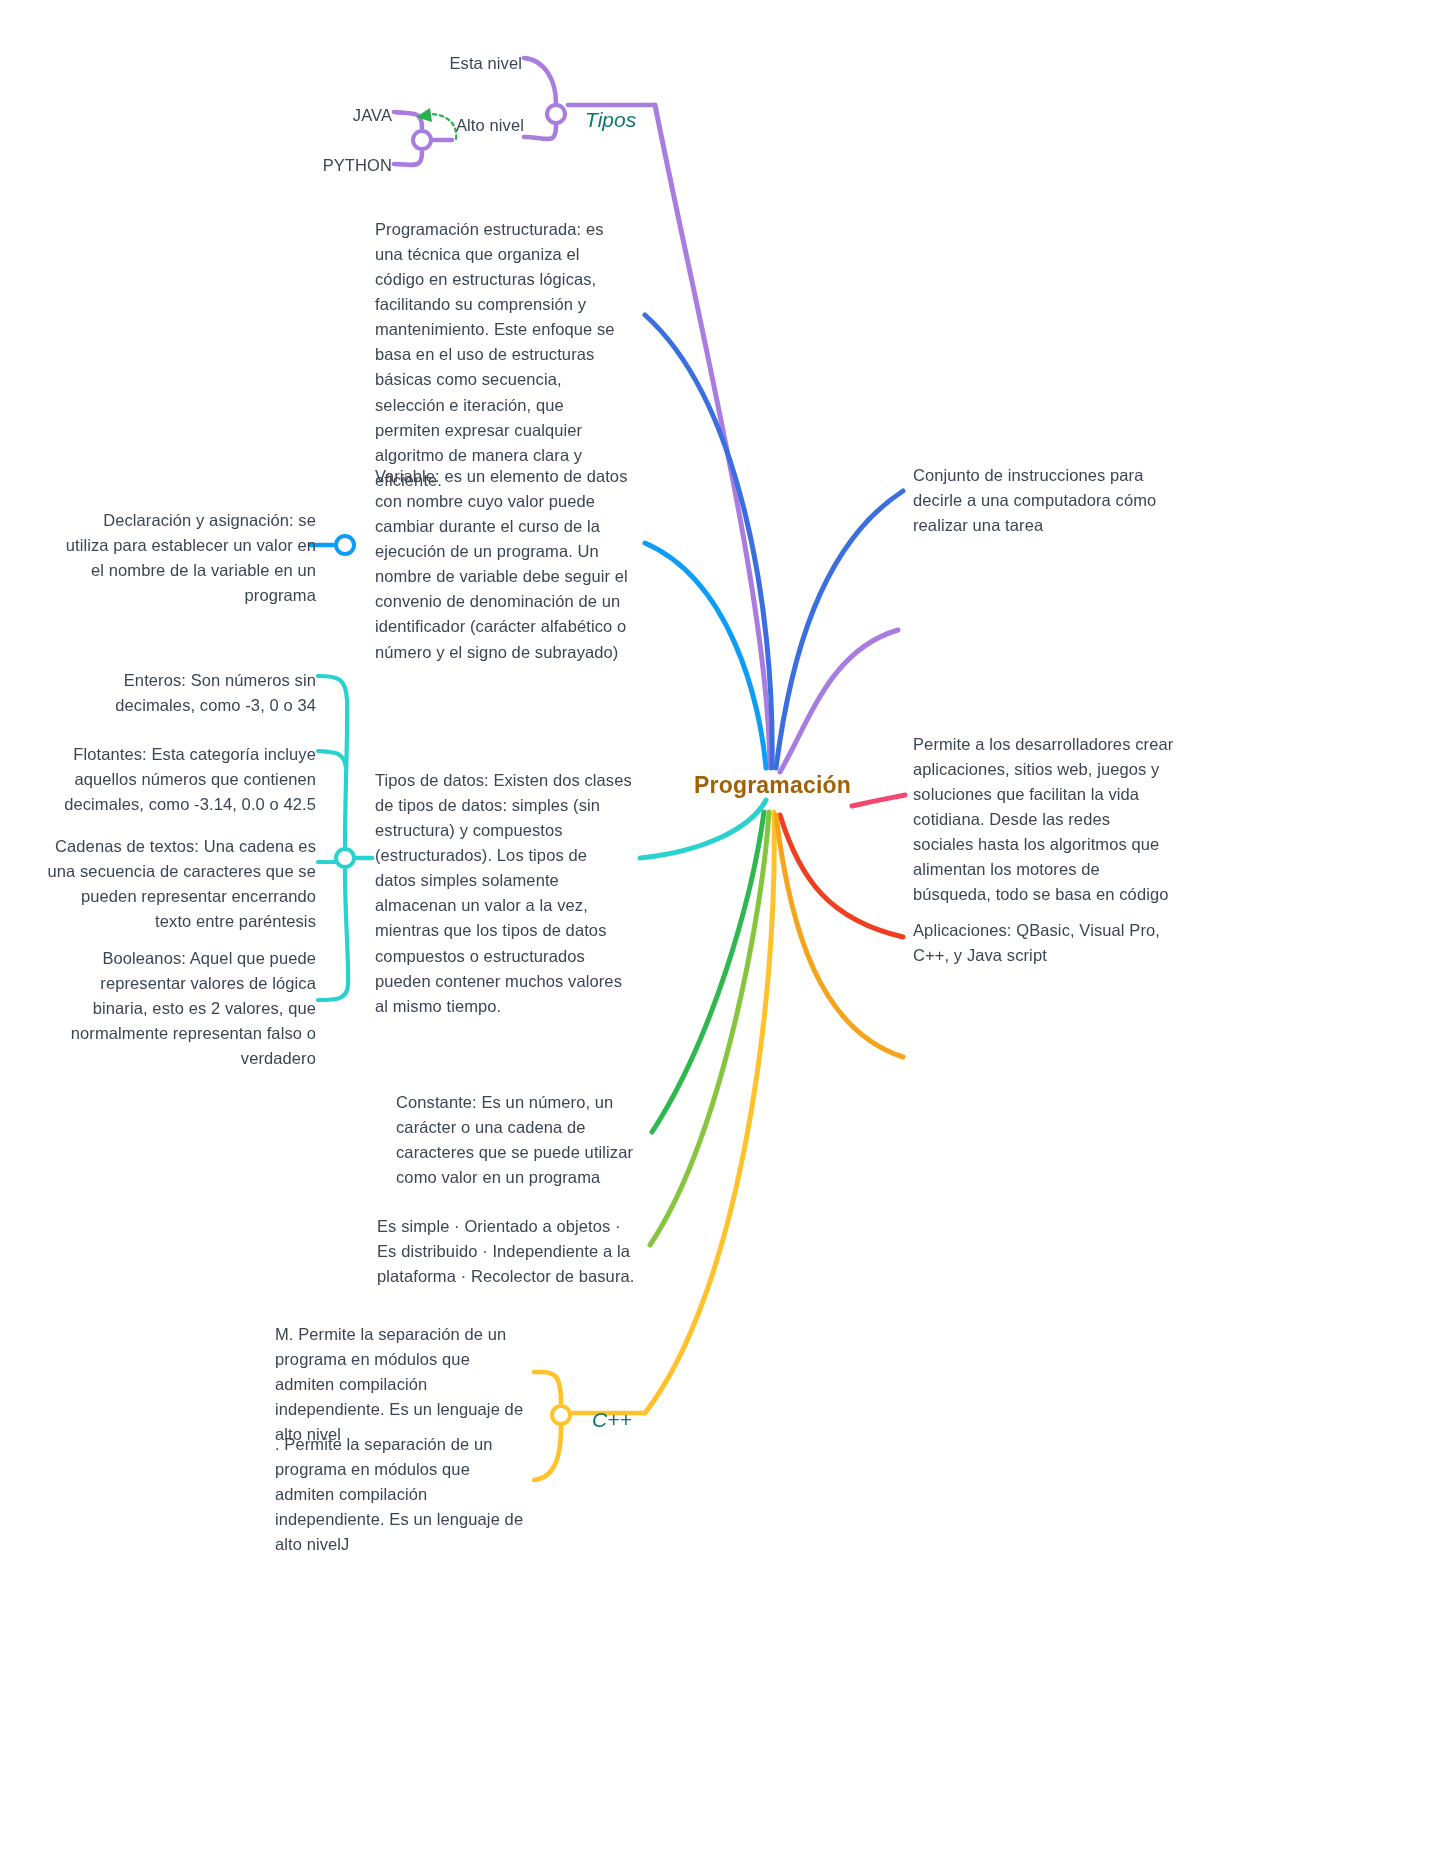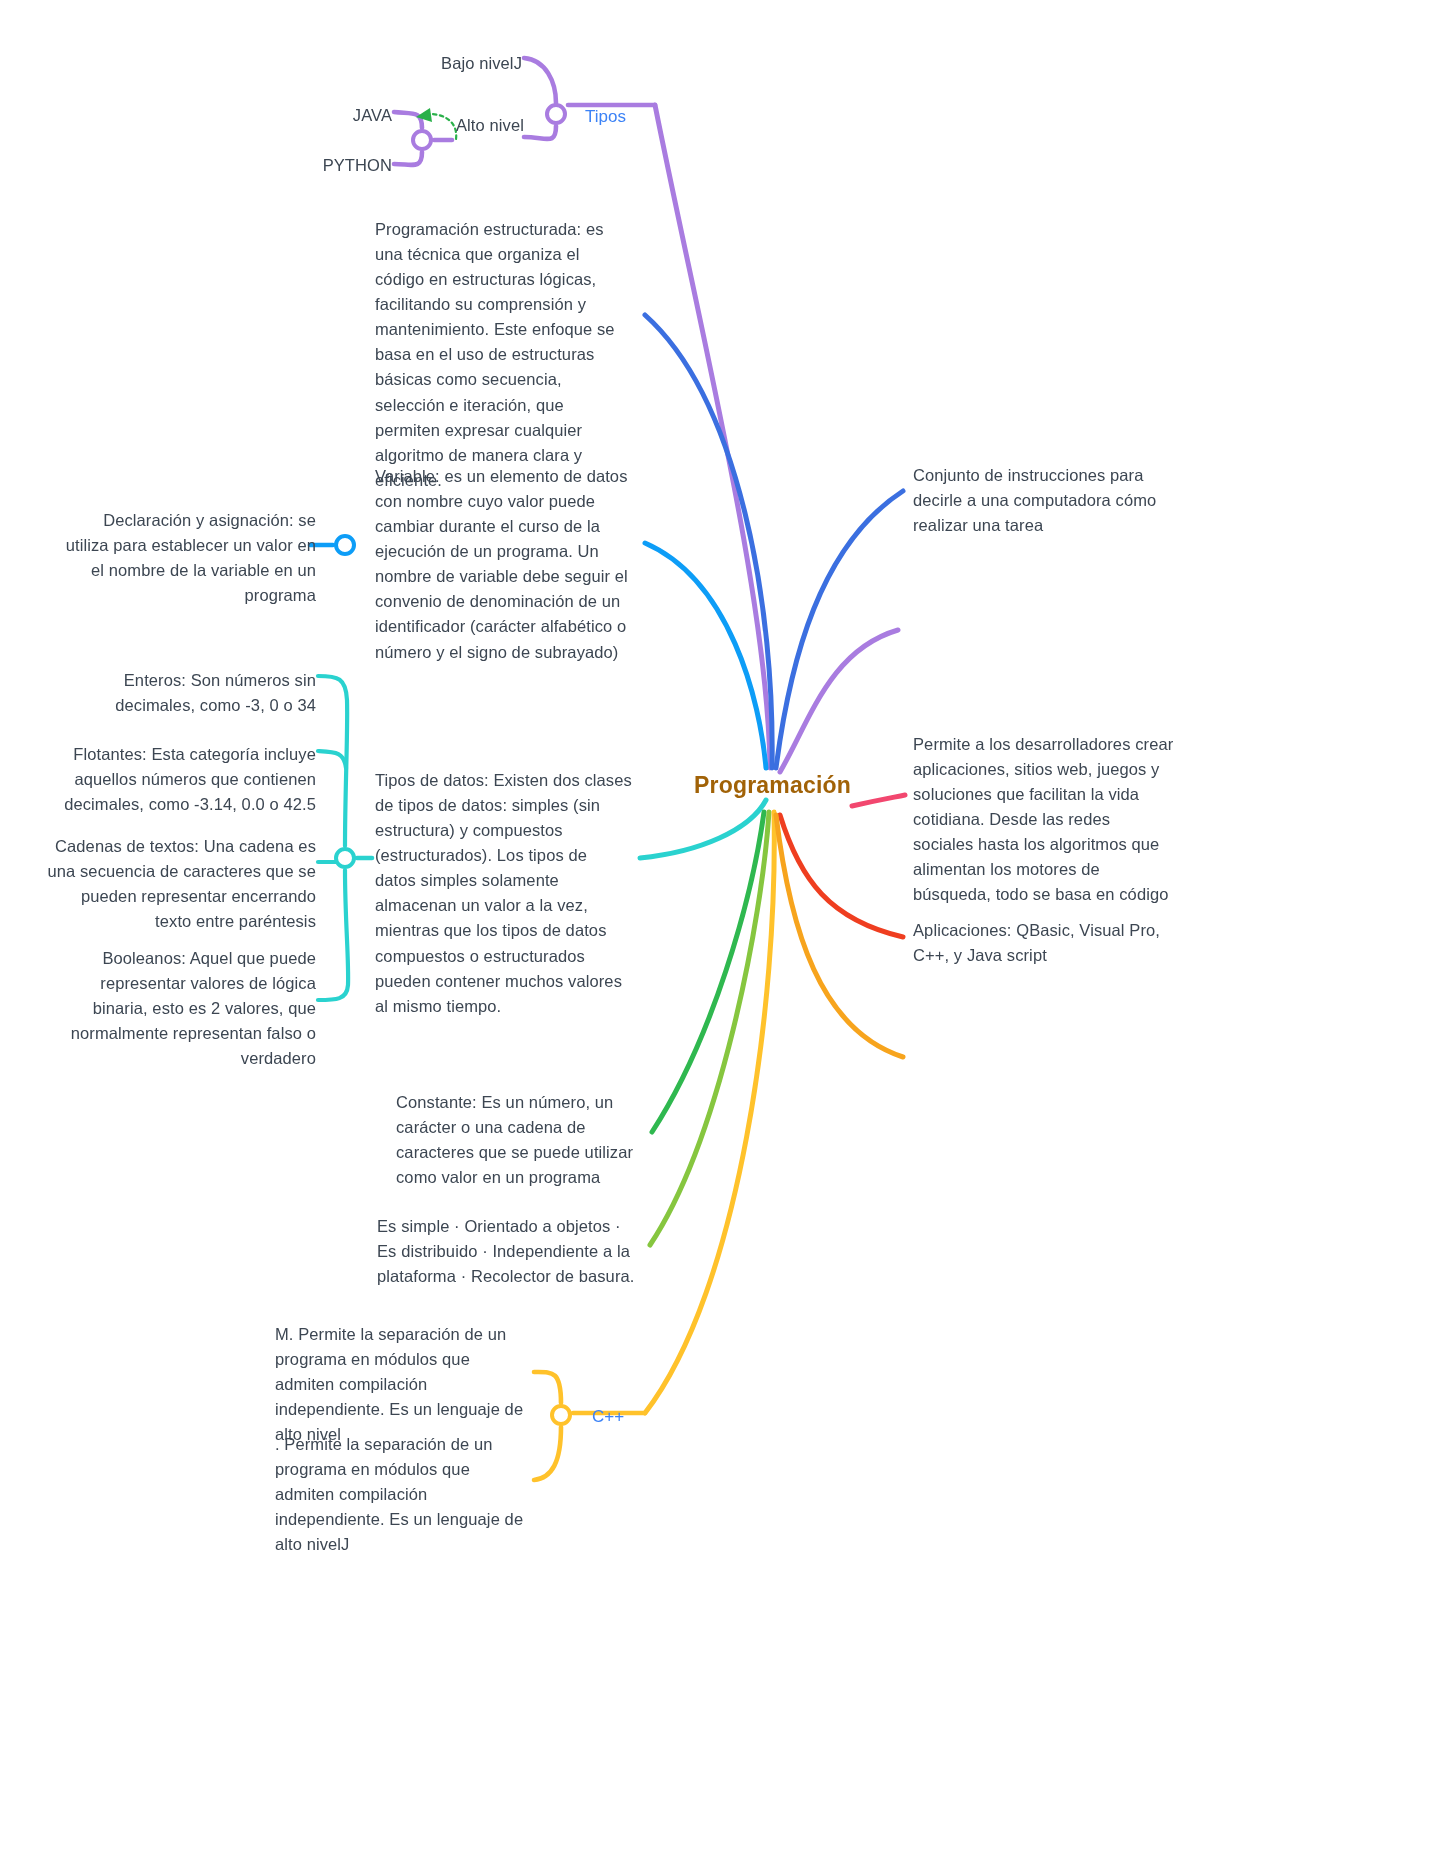--- a/index.html
+++ b/index.html
@@ -16,24 +16,25 @@
     font-size:16.5px;
     line-height:1.52;
     color:#3c4652;
     white-space:pre-line;
     letter-spacing:.1px;
   }
   .txt.r { text-align:right; }
   .txt.l { text-align:left; }
   .label {
     position:absolute;
-    font-size:17px;
+    font-size:21px;
     line-height:1.5;
-    color:#3b82f6;
+    color:#0f766e;
     white-space:nowrap;
+    font-style:italic;
   }
   .center-title {
     position:absolute;
     font-size:23px;
     font-weight:bold;
     color:#a16207;
     white-space:nowrap;
     letter-spacing:.2px;
   }
   .dot {
@@ -112,21 +113,21 @@
 
   <div class="dot" style="left:545px; top:103px; width:22px; height:22px; border-width:4.5px; border-color:#a97ce0;"></div>
   <div class="dot" style="left:411px; top:129px; width:22px; height:22px; border-width:4.5px; border-color:#a97ce0;"></div>
   <div class="dot" style="left:334px; top:534px; width:22px; height:22px; border-width:4.5px; border-color:#0d9df7;"></div>
   <div class="dot" style="left:334px; top:847px; width:22px; height:22px; border-width:4.5px; border-color:#2ad2cf;"></div>
   <div class="dot" style="left:550px; top:1404px; width:22px; height:22px; border-width:4.5px; border-color:#ffc22b;"></div>
 
   <div class="label" style="left:585px; top:104px;">Tipos</div>
   <div class="label" style="left:592px; top:1404px;">C++</div>
 
-  <div class="txt r" style="left:300px; top:51px; width:222px;">Bajo nivelJ</div>
+  <div class="txt r" style="left:300px; top:51px; width:222px;">Esta nivel</div>
   <div class="txt l" style="left:456px; top:113px; width:200px;">Alto nivel</div>
   <div class="txt r" style="left:200px; top:103px; width:192px;">JAVA</div>
   <div class="txt r" style="left:200px; top:153px; width:192px;">PYTHON</div>
 
   <div class="txt l" style="left:375px; top:217px; width:257px;">Programación estructurada: es una técnica que organiza el código en estructuras lógicas, facilitando su comprensión y mantenimiento. Este enfoque se basa en el uso de estructuras básicas como secuencia, selección e iteración, que permiten expresar cualquier algoritmo de manera clara y eficiente.</div>
 
   <div class="txt r" style="left:58px; top:508px; width:258px;">Declaración y asignación: se utiliza para establecer un valor en el nombre de la variable en un programa</div>
 
   <div class="txt l" style="left:375px; top:464px; width:257px;">Variable: es un elemento de datos con nombre cuyo valor puede cambiar durante el curso de la ejecución de un programa. Un nombre de variable debe seguir el convenio de denominación de un identificador (carácter alfabético o número y el signo de subrayado)</div>
 

